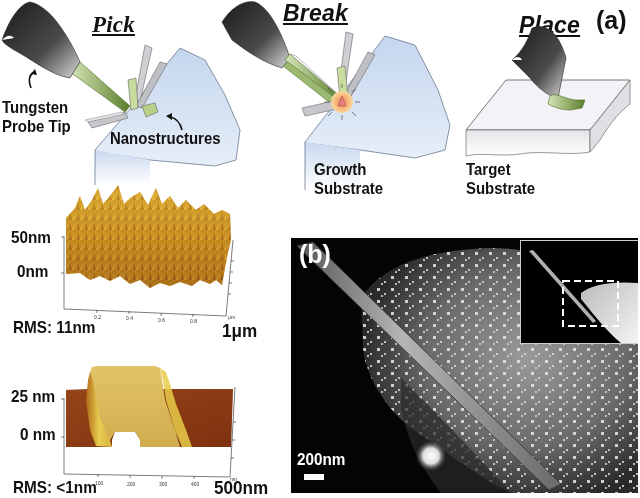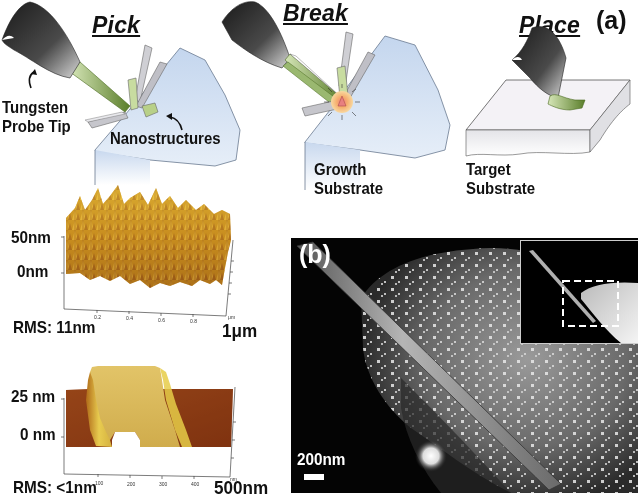--- a/index.html
+++ b/index.html
@@ -12,21 +12,21 @@
   .tick-label { font-size:5px; color:#333; }
   svg { position:absolute; left:0; top:0; }
   .sem { position:absolute; left:291px; top:238px; width:347px; height:255px; background:#050505; overflow:hidden; }
   .sem-label { position:absolute; font-weight:bold; color:#fff; }
 </style>
 </head>
 <body>
 
 <div>
 
-  <div class="abs step-title" style="left:92px; top:12px;">Pick</div>
+  <div class="abs step-title" style="left:92px; top:12px;font-family:Liberation Serif, serif;">Pick</div>
   <div class="abs step-title" style="left:283px; top:0;">Break</div>
   <div class="abs step-title" style="left:519px; top:12px;">Place</div>
   <div class="abs panel-label" style="left:596px; top:6px;">(a)</div>
 
   <svg width="640" height="230" viewBox="0 0 640 230">
     <defs>
       <linearGradient id="probeGrad" x1="0" y1="0" x2="1" y2="1">
         <stop offset="0" stop-color="#1a1a1a"></stop>
         <stop offset="0.6" stop-color="#4a4a4a"></stop>
         <stop offset="1" stop-color="#d8d8d8"></stop>

